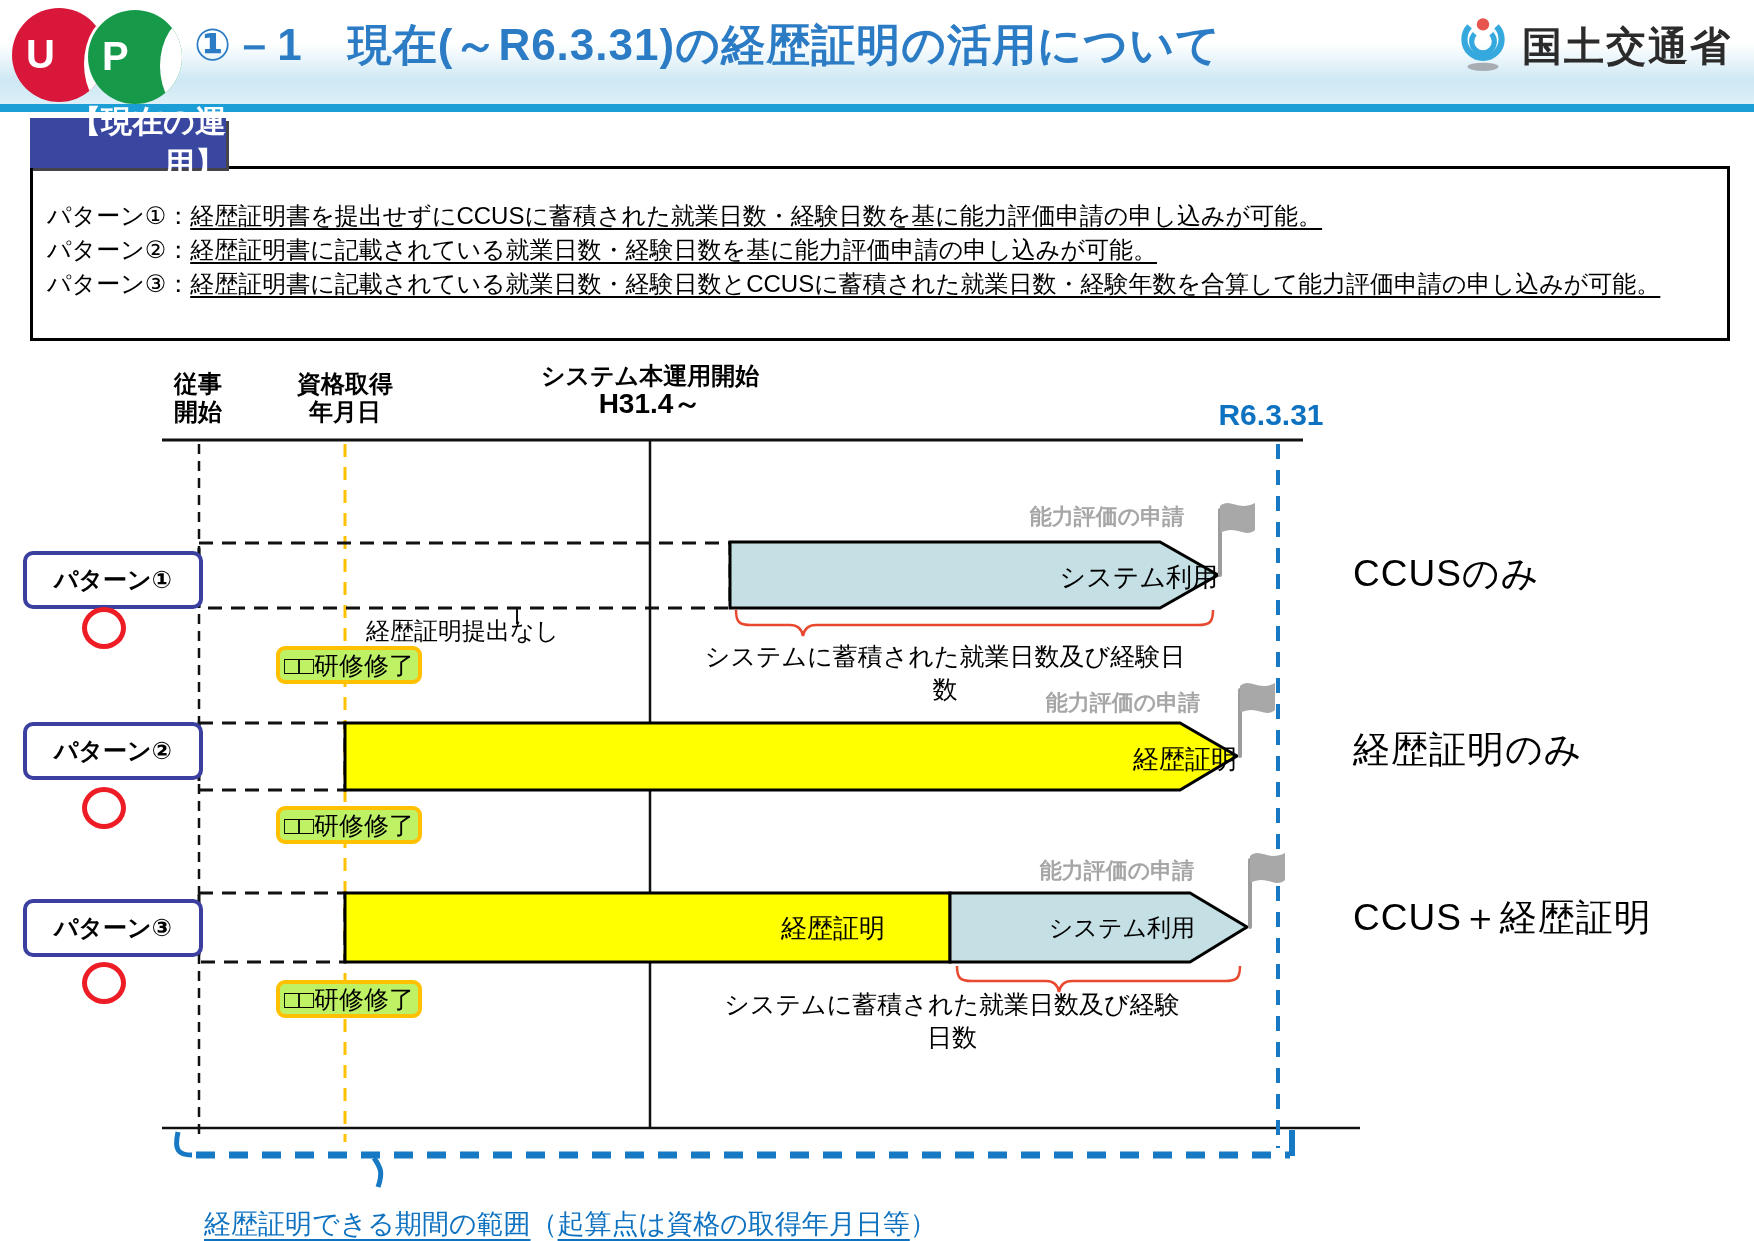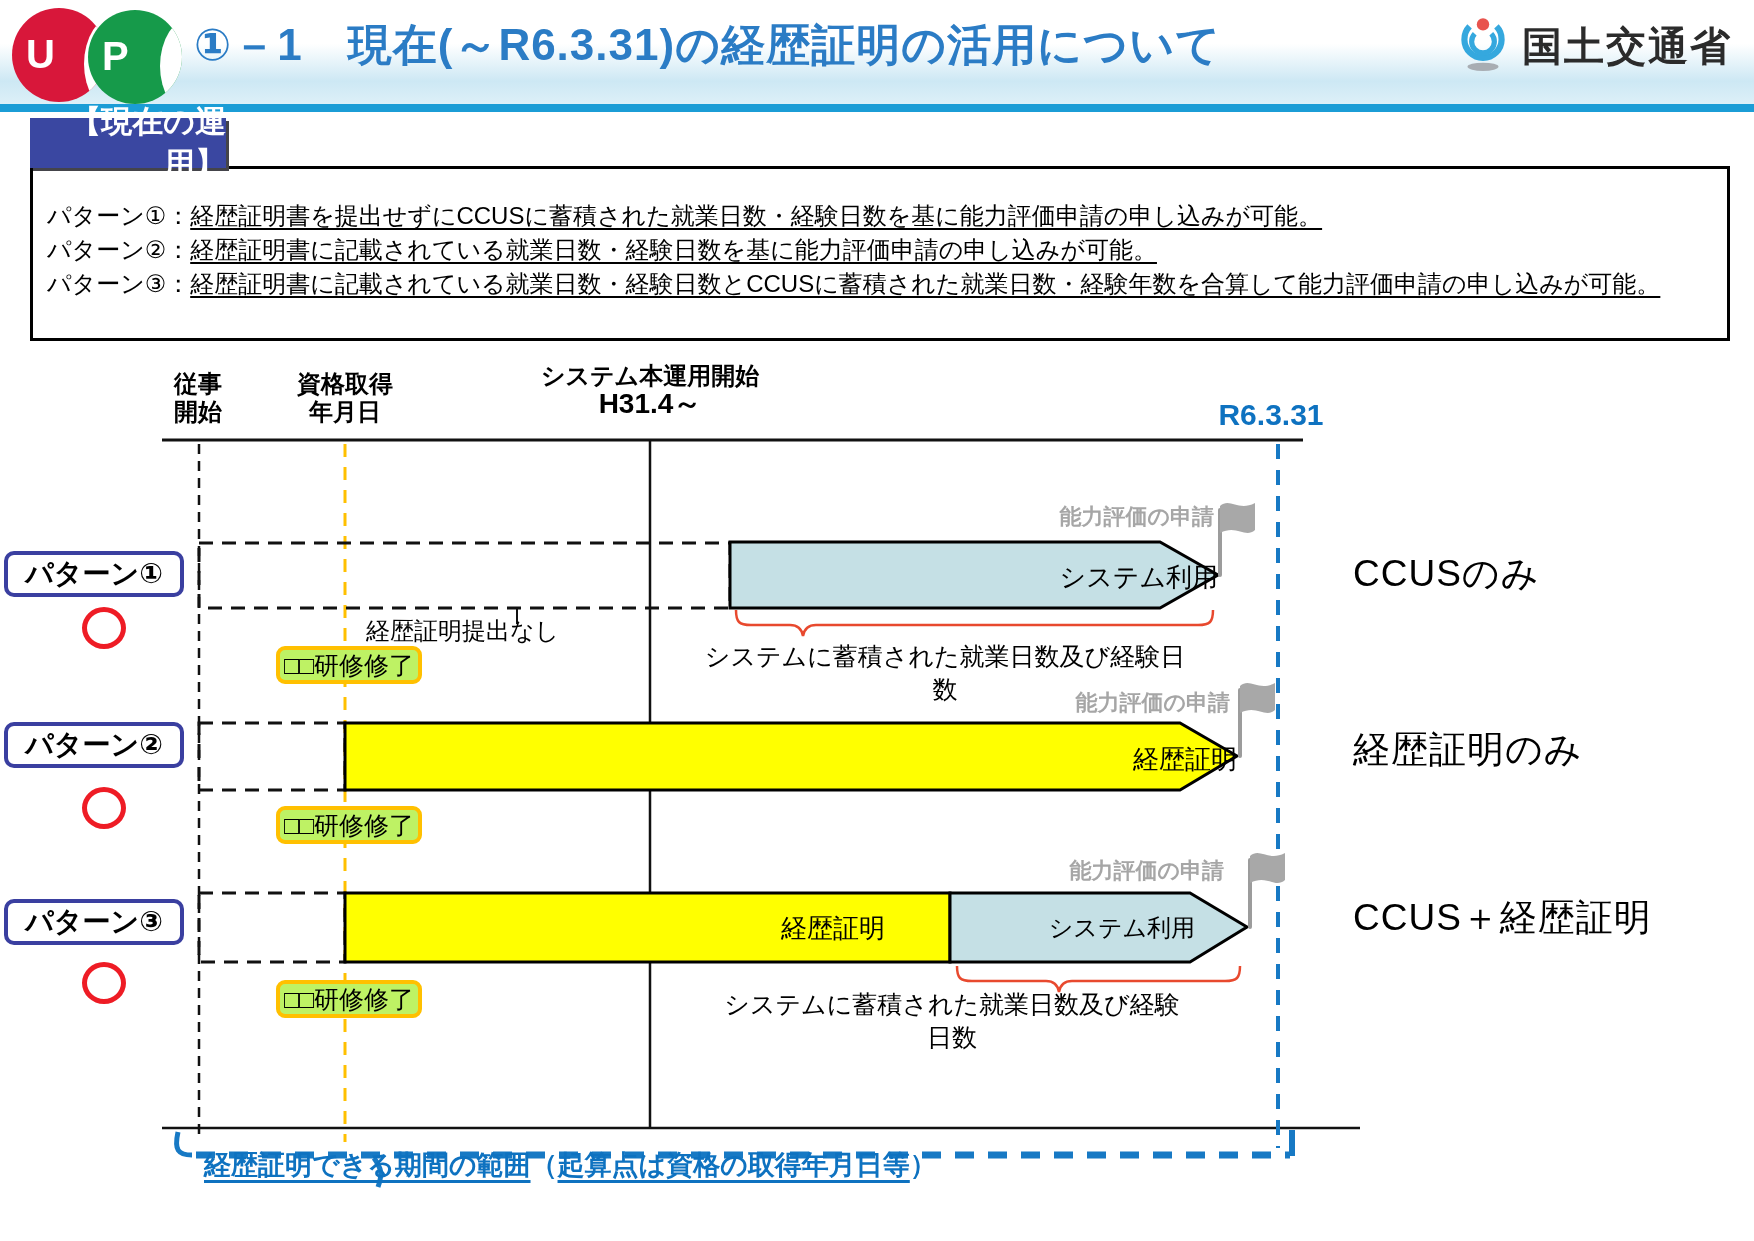--- a/index.html
+++ b/index.html
@@ -30,35 +30,35 @@
           box-sizing:border-box;padding:30px 10px 0 14px;font-size:24px;line-height:34px;z-index:2;}
   .op-line{white-space:nowrap;}
   .u{text-decoration:underline;text-decoration-thickness:1.5px;text-underline-offset:4px;}
 
   
   .tl{position:absolute;font-size:24px;font-weight:bold;text-align:center;line-height:28px;z-index:2;}
   .r6{position:absolute;left:1206px;top:398px;width:130px;text-align:center;color:#0e72c0;
       font-size:30px;font-weight:bold;z-index:2;}
 
   
-  .pat-box{position:absolute;left:4px;width:180px;height:46px;border:4px solid #3a3fa0;border-radius:10px;
-      background:#fff;display:flex;align-items:center;justify-content:center;font-size:28px;font-weight:bold;
+  .pat-box{position:absolute;left:23px;width:180px;height:58px;border:4px solid #3a3fa0;border-radius:10px;
+      background:#fff;display:flex;align-items:center;justify-content:center;font-size:24px;font-weight:bold;
       box-sizing:border-box;z-index:2;}
   .ok-circle{position:absolute;left:82px;width:44px;height:42px;border:5px solid #ee1c25;border-radius:50%;
       box-sizing:border-box;z-index:2;}
   .bar-text{position:absolute;text-align:right;font-size:26px;z-index:2;}
-  .flag-label{position:absolute;width:214px;text-align:right;color:#a6a6a6;font-size:22px;font-weight:bold;z-index:2;}
+  .flag-label{position:absolute;width:214px;text-align:center;color:#a6a6a6;font-size:22px;font-weight:bold;z-index:2;}
   .right-label{position:absolute;left:1353px;font-size:37px;letter-spacing:1px;white-space:nowrap;z-index:2;}
   .train-box{position:absolute;left:276px;width:146px;height:38px;border:4px solid #ffc000;border-radius:9px;
       background:#bef264;display:flex;align-items:center;justify-content:center;font-size:25px;box-sizing:border-box;z-index:2;}
   .note{position:absolute;font-size:24px;z-index:2;}
   .brace-note{position:absolute;text-align:center;font-size:25px;z-index:2;}
 
   
-  .bottom-note{position:absolute;left:204px;top:1147px;font-size:27px;font-weight:bold;color:#0e72c0;
+  .bottom-note{position:absolute;left:204px;top:1206px;font-size:27px;font-weight:normal;color:#0e72c0;
       white-space:nowrap;z-index:2;}
   .bu{text-decoration:underline;text-decoration-thickness:2.5px;text-underline-offset:6px;}
 </style>
 </head>
 <body>
 
 <div class="page">
 
   <svg class="overlay" viewBox="0 0 1754 1241">
 

